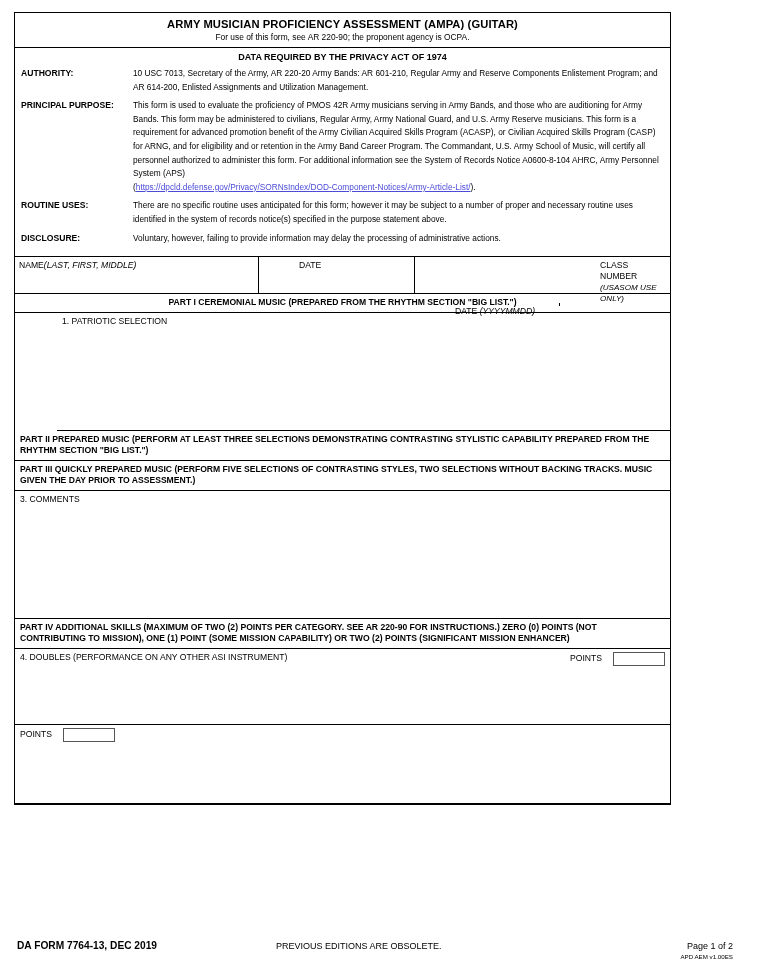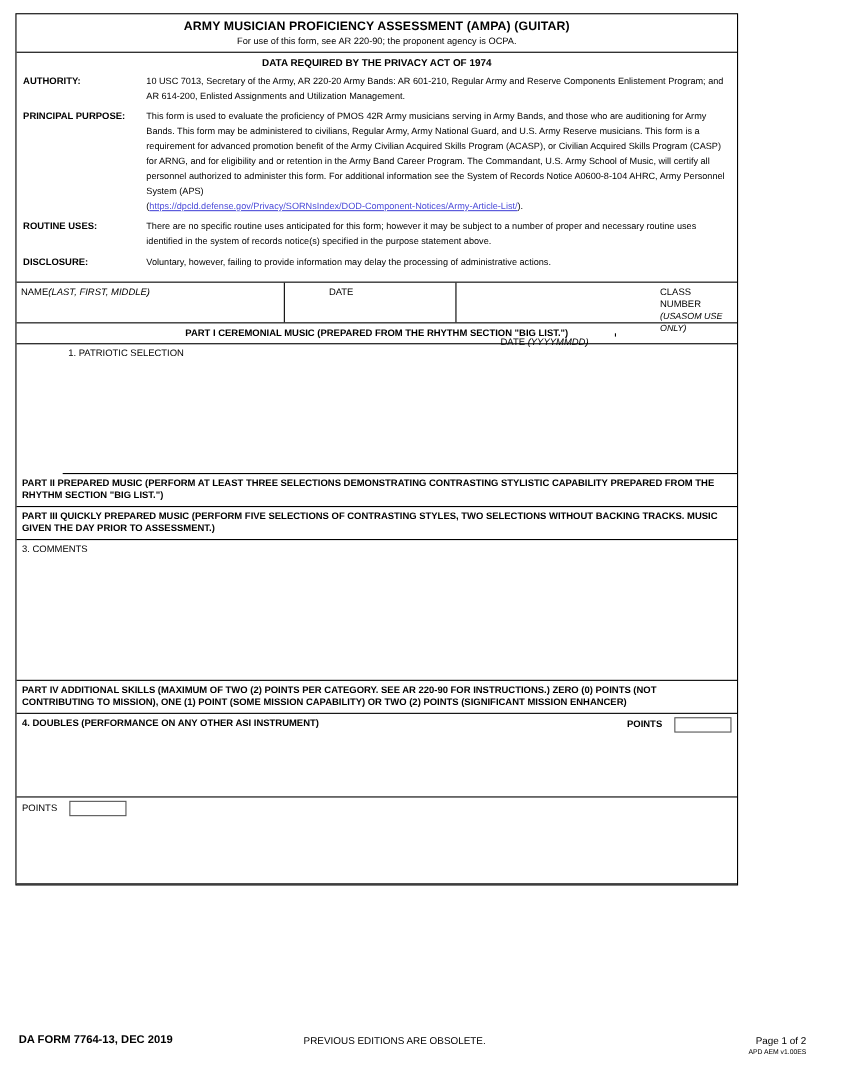--- a/index.html
+++ b/index.html
@@ -121,21 +121,21 @@
     line-height: 11px;
     padding: 3px 5px 0 5px;
   }
   .item-area {
     border-bottom: 1.2px solid #000;
     box-sizing: border-box;
   }
   .area-p1 { height: 118px; margin-left: 42px; }
   .area-p2 { height: 125px; }
   .area-p3 { height: 128px; }
-  .area-p4 { height: 76px; font-weight: bold; }
+  .area-p4 { height: 76px; }
   .area-p5 { height: 79px; border-bottom: 1.6px solid #000; }
   
   .points-row {
     display: flex;
     align-items: flex-start;
     padding: 3px 5px 0 5px;
   }
   .points-text {
     flex: 1 1 auto;
     font-size: 8.6px;

